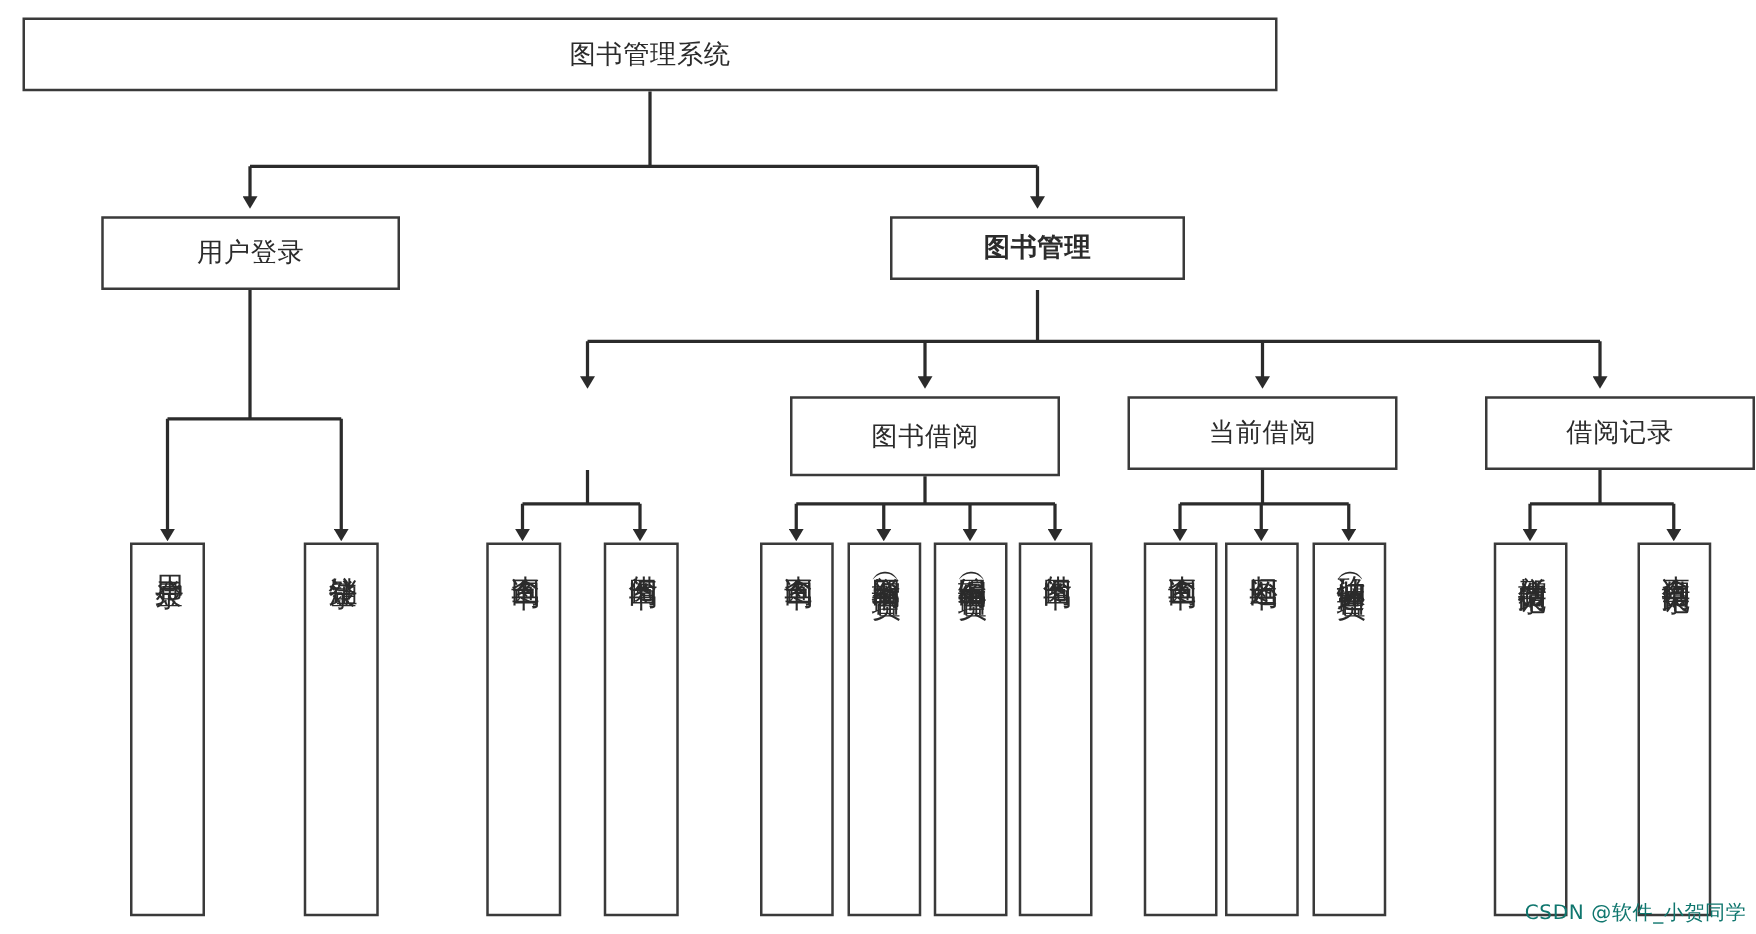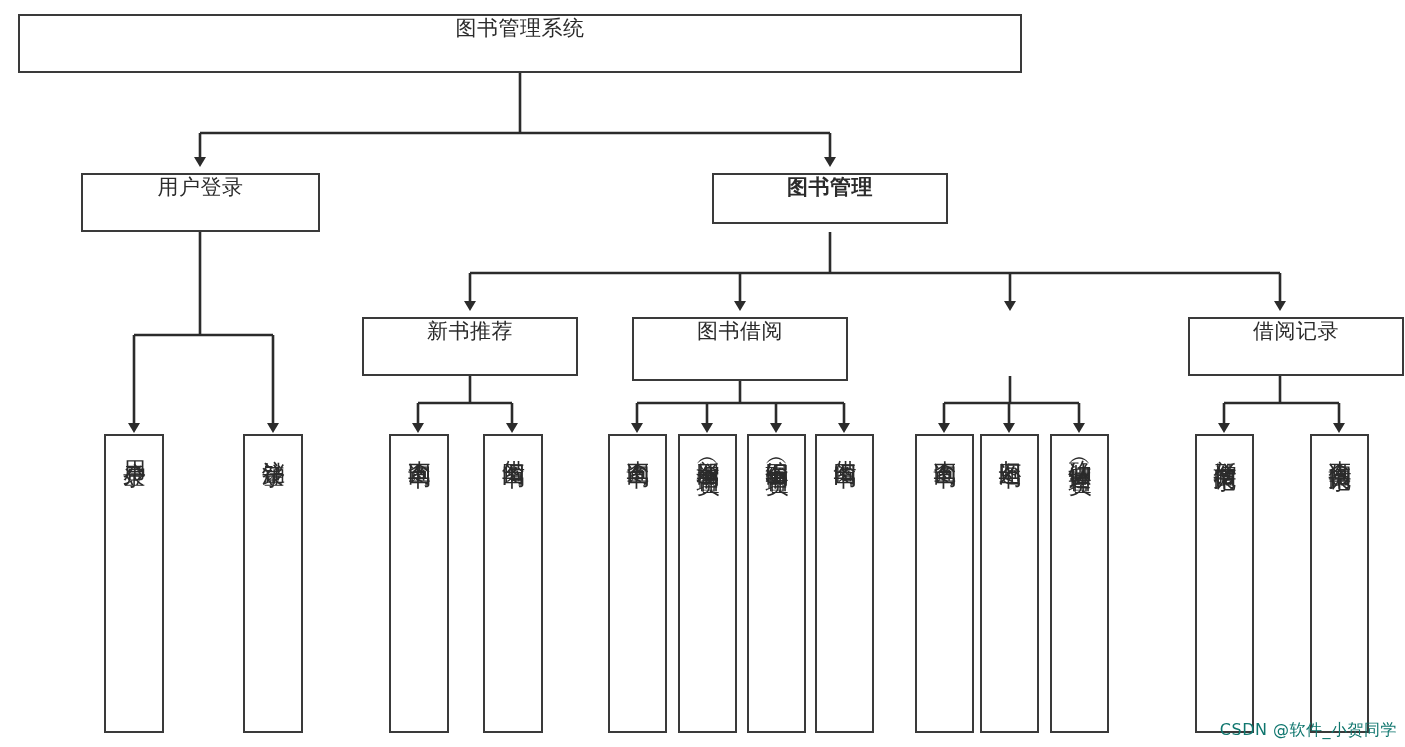--- a/index.html
+++ b/index.html
@@ -26,20 +26,21 @@
     width: 1405px;
     height: 747px;
     pointer-events: none;
   }
   .node {
     position: absolute;
     box-sizing: border-box;
     background: #ffffff;
     border: 2px solid #3a3a3a;
     display: flex;
+    align-items: center;
     justify-content: center;
     color: #2b2b2b;
   }
   .node .label {
     display: block;
     text-align: center;
     line-height: 1.18;
     letter-spacing: 0.5px;
     white-space: nowrap;
   }
@@ -127,25 +128,25 @@
     <span class="label">图书管理系统</span>
   </div>
 
   <div class="node horizontal" style="left:81px; top:173px; width:239px; height:59px;">
     <span class="label">用户登录</span>
   </div>
   <div class="node horizontal" style="left:712px; top:173px; width:236px; height:51px;font-weight:bold;">
     <span class="label">图书管理</span>
   </div>
 
-  <div class="node horizontal" style="left:362px; top:317px; width:216px; height:59px;">
-    <span class="label">新书推荐</span>
-  </div>
   <div class="node horizontal" style="left:632px; top:317px; width:216px; height:64px;">
     <span class="label">图书借阅</span>
+  </div>
+  <div class="node horizontal" style="left:902px; top:317px; width:216px; height:59px;">
+    <span class="label">当前借阅</span>
   </div>
   <div class="node horizontal" style="left:1188px; top:317px; width:216px; height:59px;">
     <span class="label">借阅记录</span>
   </div>
 
   <div class="node vertical" style="left:104px; top:434px; width:60px; height:299px;">
     <span class="label">用户登录</span>
   </div>
   <div class="node vertical" style="left:243px; top:434px; width:60px; height:299px;">
     <span class="label">注销登录</span>

